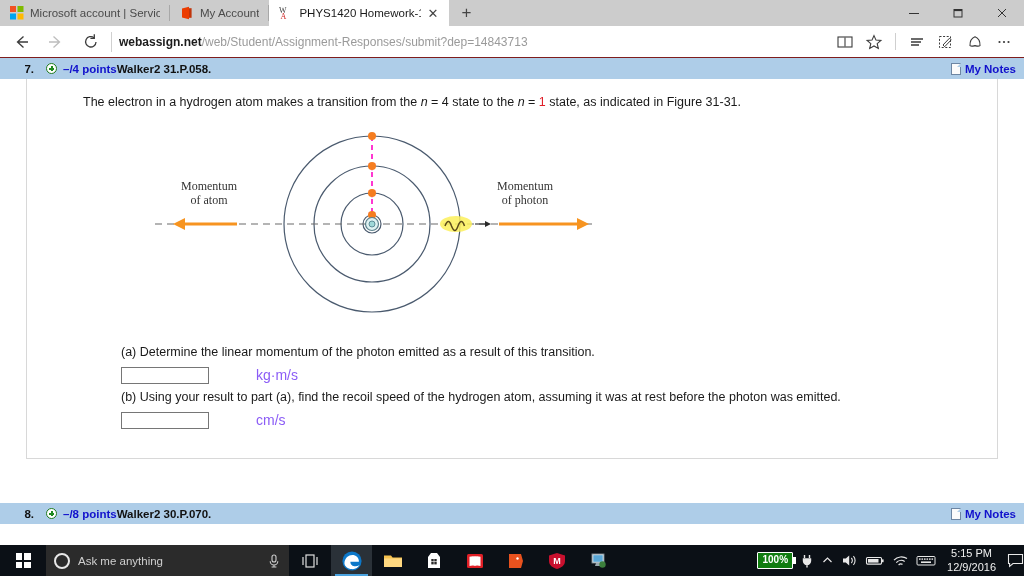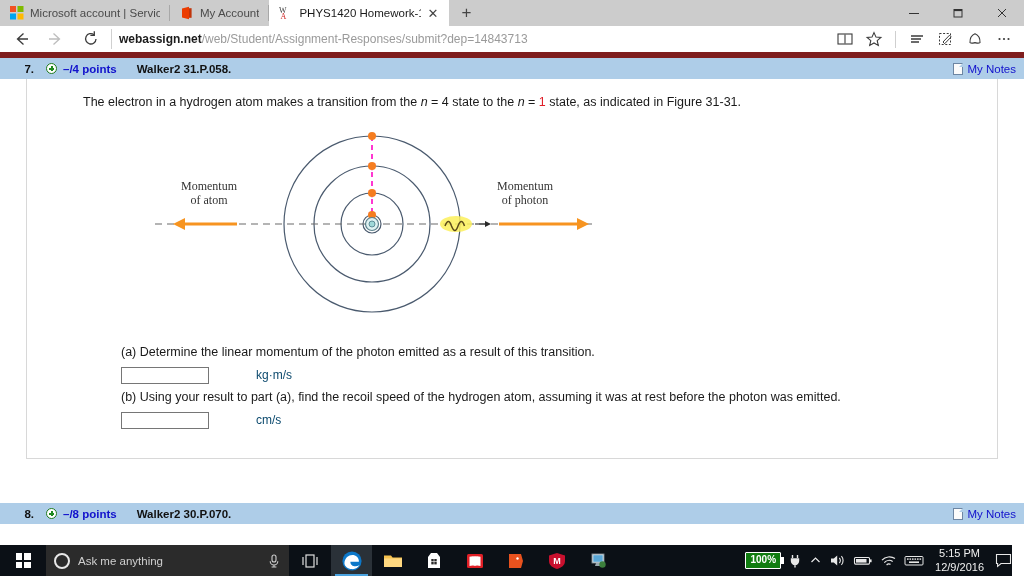--- a/index.html
+++ b/index.html
@@ -40,21 +40,21 @@
   .wincontrols {
     margin-left: auto; display: flex; align-items: stretch;
   }
   .wincontrols .wbtn {
     width: 44px; display: flex; align-items: center; justify-content: center;
     color: #333; font-size: 12px;
   }
 
   .navbar {
     height: 32px; background: #ffffff; display: flex; align-items: center;
-    gap: 5px; padding: 0 6px; border-bottom: 6px solid #7f1d1d;
+    gap: 5px; padding: 0 6px; border-bottom: 1px solid #7f1d1d;
   }
   .navbtn {
     width: 30px; height: 30px; display: flex; align-items: center;
     justify-content: center; color: #5a5a5a;
   }
   .navbtn.disabled { color: #bdbdbd; }
   .addrwrap {
     flex: 1 1 auto; display: flex; align-items: center;
     height: 30px; margin-left: 8px; position: relative; min-width: 0;
   }
@@ -82,25 +82,25 @@
   .plus-icon {
     width: 11px; height: 11px; border-radius: 50%;
     border: 1px solid #1f7a1f; background: #ffffff; position: relative;
     margin-right: 6px; flex: 0 0 11px;
   }
   .plus-icon::before, .plus-icon::after {
     content: ""; position: absolute; background: #1f8a1f;
   }
   .plus-icon::before { left: 2px; right: 2px; top: 4px; height: 1.5px; }
   .plus-icon::after { top: 2px; bottom: 2px; left: 4px; width: 1.5px; }
-  .qpoints { color: #1111cc; font-weight: bold; margin-right: 20px; }
+  .qpoints { color: #1111cc; font-weight: bold; margin-right: 0; }
   .qref { color: #111; font-weight: bold; }
   .mynotes {
     margin-left: auto; display: flex; align-items: flex-end; gap: 4px;
-    color: #1111cc; font-weight: normal; font-size: 11.5px;
+    color: #1111cc; font-weight: bold; font-size: 11.5px;
   }
   .note-icon {
     width: 10px; height: 12px; background: #fbfbfb;
     border: 1px solid #6d86a3; position: relative;
   }
   .note-icon::after {
     content: ""; position: absolute; right: -1px; top: -1px;
     border-left: 4px solid transparent; border-bottom: 4px solid #aecde8;
   }
 
@@ -121,27 +121,27 @@
     font-size: 12.5px; color: #333; padding-left: 152px; margin-top: 8px;
   }
 
   .parts { padding: 16px 28px 0 94px; font-size: 12.5px; color: #1a1a1a; }
   .parts p { line-height: 1.5; }
   .ansrow { display: flex; align-items: center; gap: 7px; margin: 5px 0 4px 0; }
   .ansbox {
     width: 88px; height: 17px; border: 1px solid #767676; background: #fff;
     display: block;
   }
-  .unit { font-size: 12px; color: #0c4a6e; padding-left: 40px; }
+  .unit { font-size: 14px; color: #8b5cf6; padding-left: 40px; }
 
   .gap { height: 44px; background: #ffffff; }
 
   
   .taskbar {
-    position: absolute; left: 0; right: 12px; bottom: 0; height: 31px;
+    position: absolute; left: 0; right: 0; bottom: 0; height: 31px;
     background: #0b1016; display: flex; align-items: center;
     color: #e6e6e6; font-size: 11.5px;
   }
   .start {
     width: 46px; height: 31px; display: flex; align-items: center;
     justify-content: center;
   }
   .winlogo { width: 15px; height: 15px; display: grid;
     grid-template-columns: 1fr 1fr; grid-template-rows: 1fr 1fr; gap: 2px; }
   .winlogo i { background: #ffffff; display: block; }

